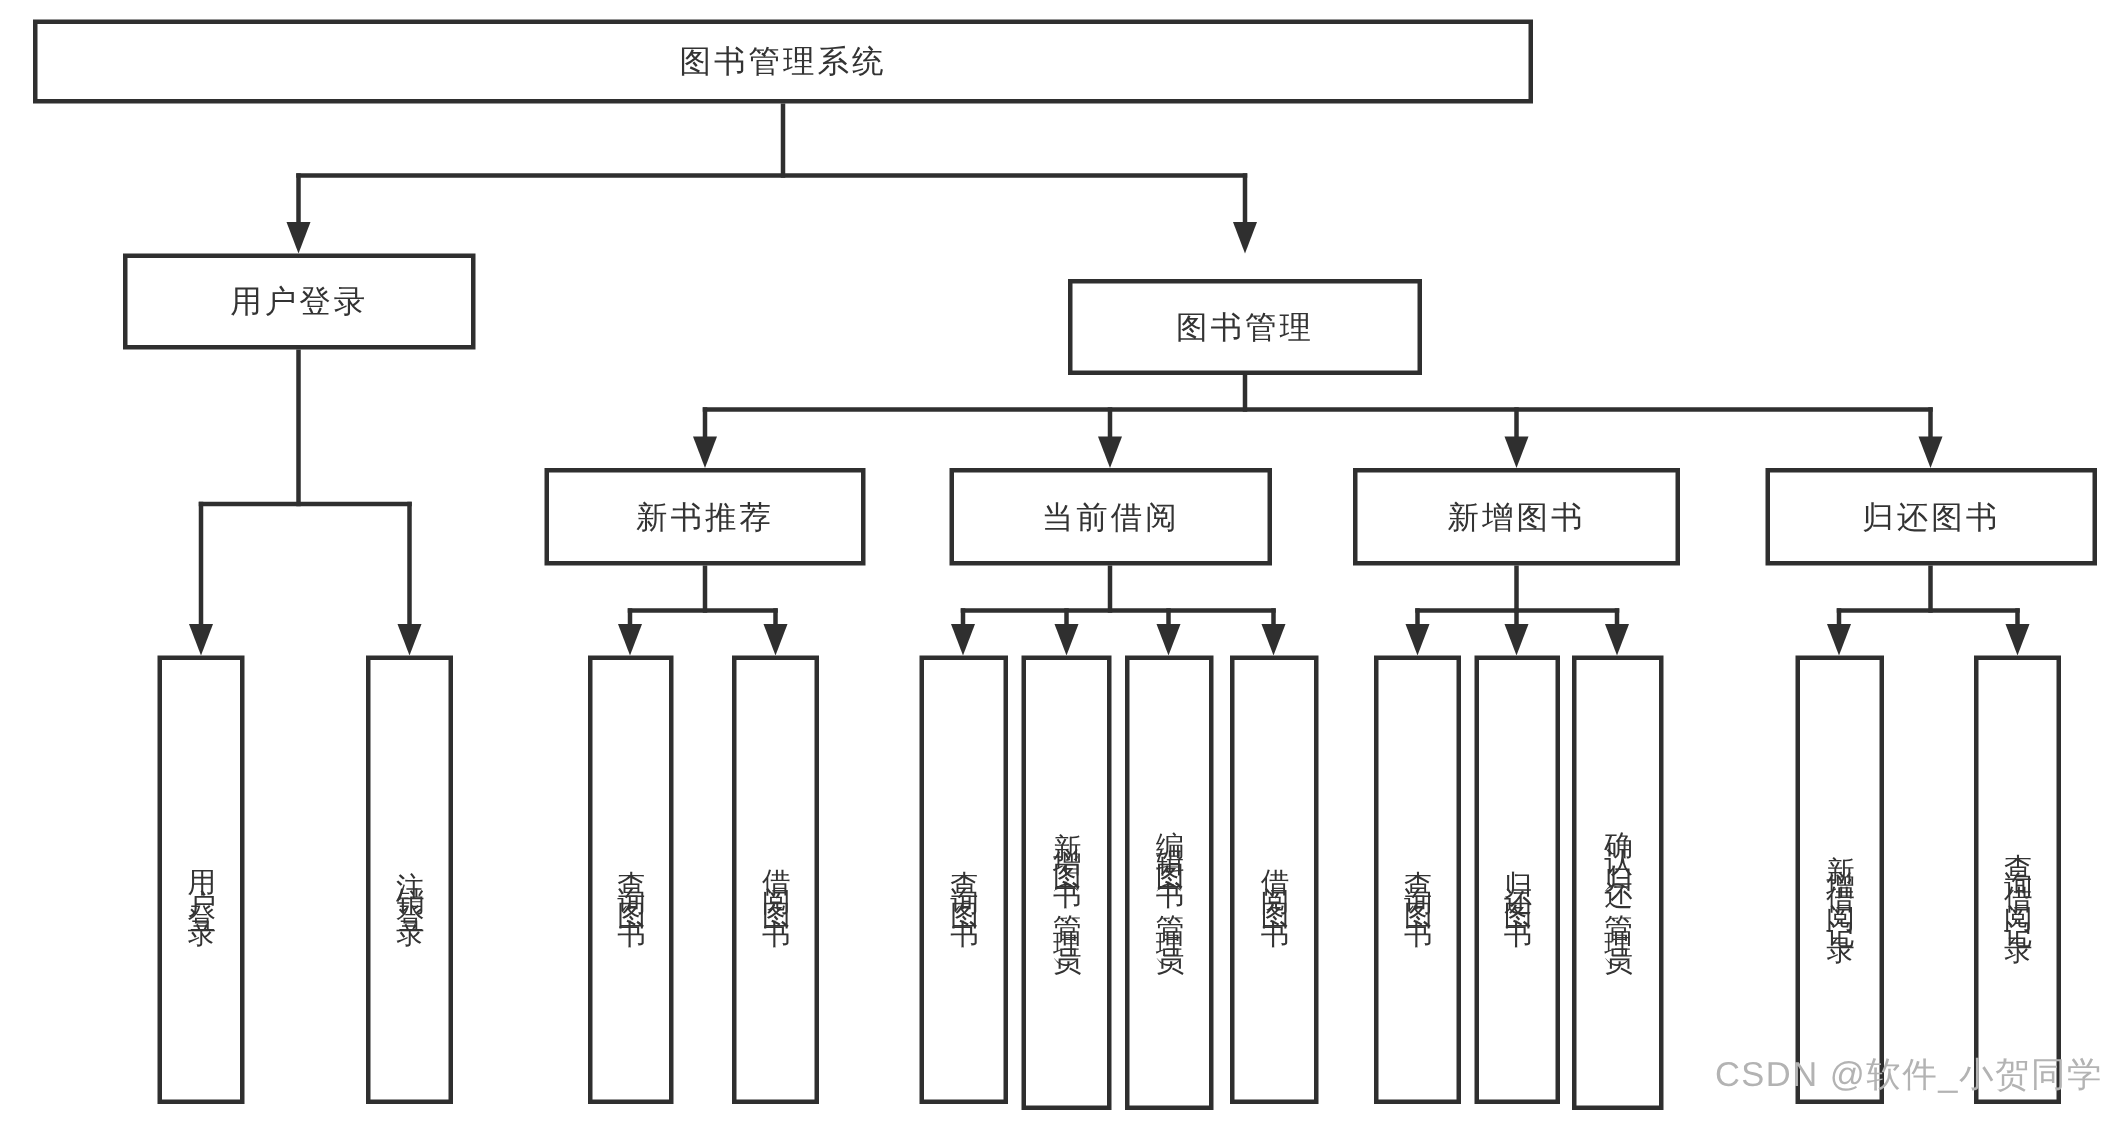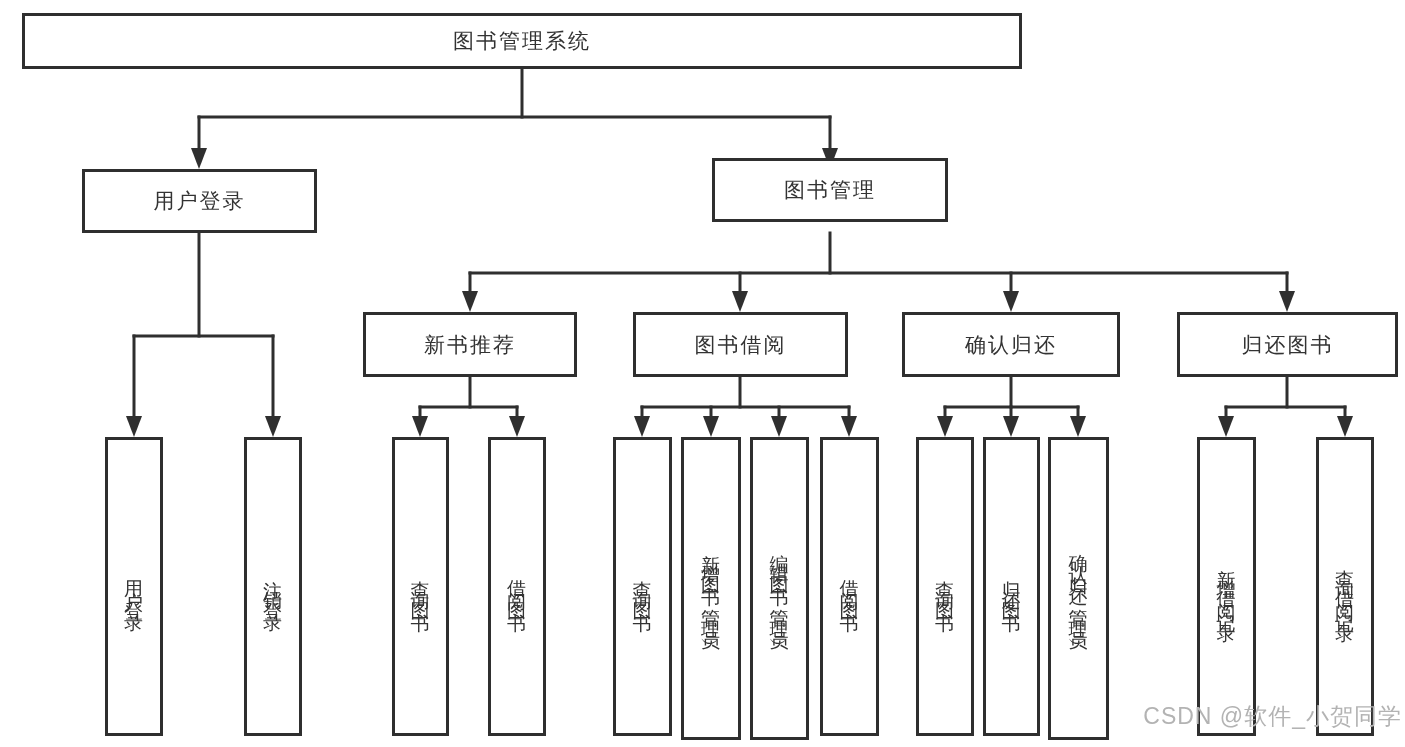--- a/index.html
+++ b/index.html
@@ -135,32 +135,32 @@
     </g>
   </svg>
 
   <div class="node hbox" style="left:22px;top:13px;width:1000px;height:56px;">
     <span>图书管理系统</span>
   </div>
 
   <div class="node hbox" style="left:82px;top:169px;width:235px;height:64px;">
     <span>用户登录</span>
   </div>
-  <div class="node hbox" style="left:712px;top:158px;width:236px;height:64px;align-items:center;">
+  <div class="node hbox" style="left:712px;top:186px;width:236px;height:64px;align-items:center;">
     <span>图书管理</span>
   </div>
 
   <div class="node hbox" style="left:363px;top:312px;width:214px;height:65px;">
     <span>新书推荐</span>
   </div>
   <div class="node hbox" style="left:633px;top:312px;width:215px;height:65px;">
-    <span>图书借阅</span>
+    <span>当前借阅</span>
   </div>
   <div class="node hbox" style="left:902px;top:312px;width:218px;height:65px;">
-    <span>确认归还</span>
+    <span>新增图书</span>
   </div>
   <div class="node hbox" style="left:1177px;top:312px;width:221px;height:65px;">
     <span>归还图书</span>
   </div>
 
   <div class="node vbox" style="left:105px;top:437px;width:58px;height:299px;">
     <span>用户登录</span>
   </div>
   <div class="node vbox" style="left:244px;top:437px;width:58px;height:299px;">
     <span>注销登录</span>

